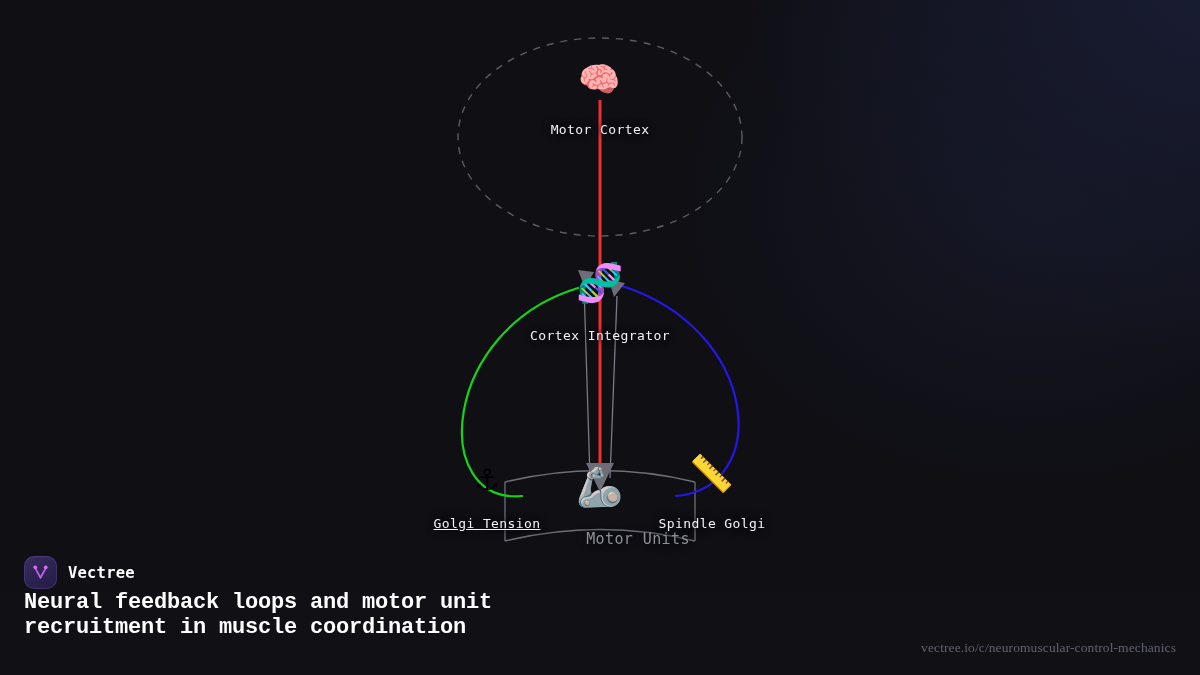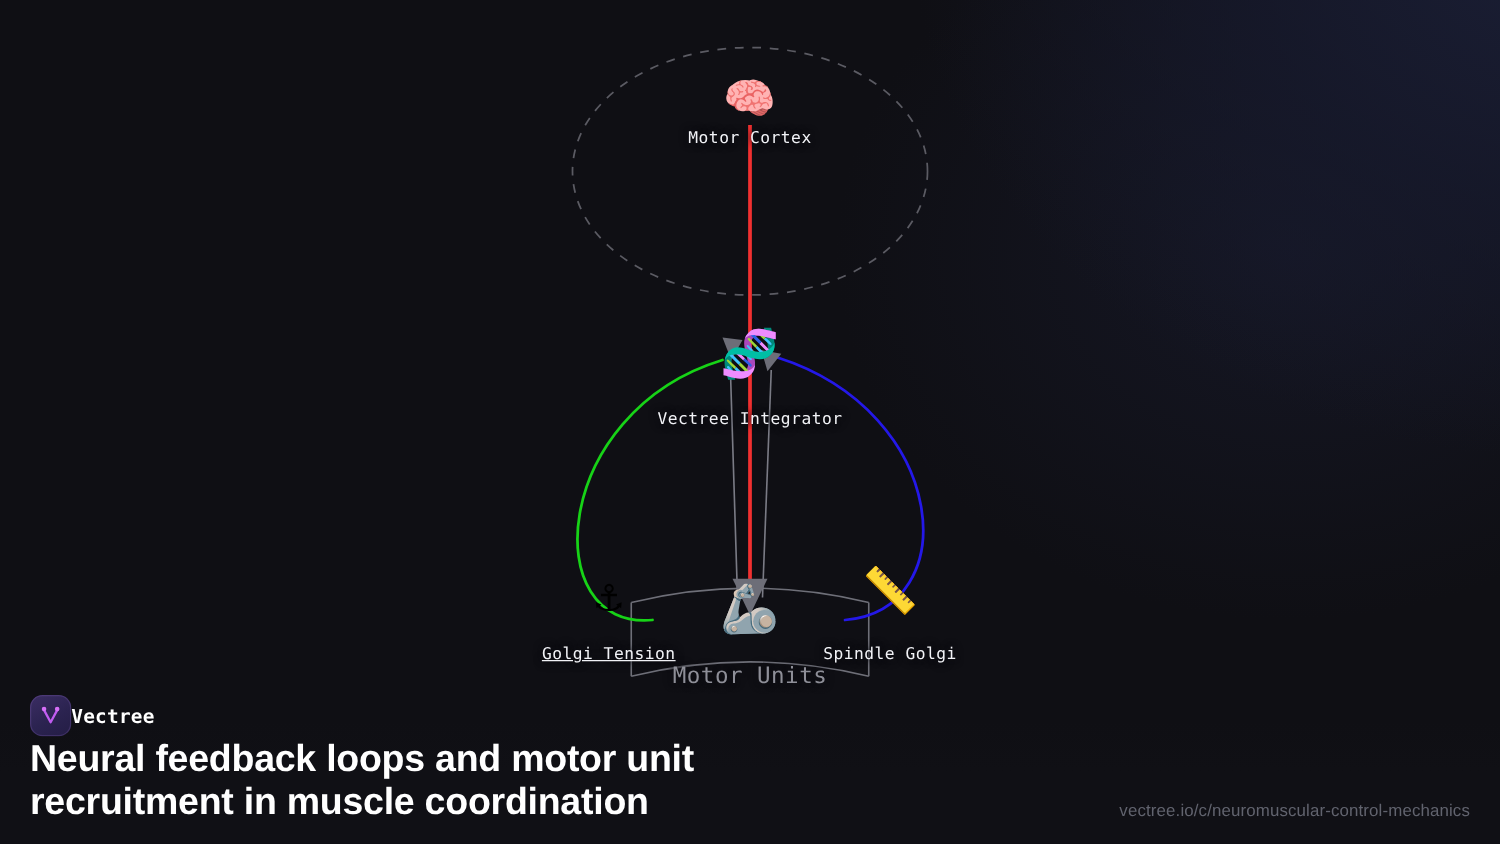--- a/index.html
+++ b/index.html
@@ -31,21 +31,21 @@
     position: absolute;
     font-family: "DejaVu Sans Mono", "Liberation Mono", monospace;
     font-size: 13px;
     letter-spacing: 0.4px;
     white-space: nowrap;
     transform: translateX(-50%);
     text-align: center;
     color: #f2f3f7;
     text-shadow: 0 0 4px #0f0f14, 0 0 8px #0f0f14;
   }
-  .node-label.dim { color: #8e8f98; font-size: 18px; }
+  .node-label.dim { color: #8e8f98; font-size: 15px; margin-left: 38px; }
 
   .node-icon {
     position: absolute;
     transform: translate(-50%, -50%);
     line-height: 1;
     text-align: center;
     user-select: none;
   }
 
   
@@ -56,20 +56,21 @@
     width: 1200px;
     height: 127px;
     background: linear-gradient(to bottom, rgba(15,15,20,0.0) 0%, rgba(15,15,20,0.92) 22%, #101015 55%, #101015 100%);
   }
   #brand-row {
     position: absolute;
     left: 24px;
     top: 8px;
     display: flex;
     align-items: center;
+    gap: 11px;
   }
   #brand-logo {
     width: 33px;
     height: 33px;
     border-radius: 10px;
     background: linear-gradient(150deg, #3b2d63 0%, #2b2350 55%, #241d45 100%);
     display: flex;
     align-items: center;
     justify-content: center;
     box-shadow: inset 0 0 0 1px rgba(160,120,220,0.20);
@@ -79,33 +80,33 @@
     font-size: 15.5px;
     font-weight: bold;
     color: #ffffff;
     letter-spacing: 0.2px;
   }
   #headline {
     position: absolute;
     left: 24px;
     top: 43px;
     width: 800px;
-    font-family: Liberation Sans, sans-serif;
-    font-size: 30px;
+    font-family: Liberation Mono, monospace;
+    font-size: 22px;
     font-weight: bold;
     line-height: 1.12;
     letter-spacing: -0.2px;
     color: #ffffff;
     white-space: pre-line;
   }
   #url {
     position: absolute;
     right: 24px;
     bottom: 19px;
-    font-family: Liberation Sans, sans-serif;
+    font-family: Liberation Serif, serif;
     font-size: 13.5px;
     color: #61636e;
     letter-spacing: 0.1px;
     margin-top: 20px;
   }
 </style>
 </head>
 <body>
 
 <div id="stage">
@@ -134,22 +135,22 @@
     <polygon points="609,280 625,283 614,297" fill="#6d6e78"></polygon>
     <polygon points="586,463 614,463 600,492" fill="#6d6e78"></polygon>
   </svg>
 
   <div class="node-icon" style="left:600px; top:79px; font-size:34px;">🧠</div>
   <div class="node-icon" style="left:600px; top:283px; font-size:38px;">🧬</div>
   <div class="node-icon" style="left:487px; top:478px; font-size:36px;">⚓</div>
   <div class="node-icon" style="left:600px; top:487px; font-size:38px;">🦾</div>
   <div class="node-icon" style="left:712px; top:474px; font-size:36px;">📏</div>
 
-  <div class="node-label" style="left:600px; top:103px;">Motor Cortex</div>
-  <div class="node-label" style="left:600px; top:328px;">Vectree Integrator</div>
+  <div class="node-label" style="left:600px; top:122px;">Motor Cortex</div>
+  <div class="node-label" style="left:600px; top:328px;">Cortex Integrator</div>
   <div class="node-label" style="left:487px; top:516px;text-decoration:underline;">Golgi Tension</div>
   <div class="node-label dim" style="left:600px; top:530px;">Motor Units</div>
   <div class="node-label" style="left:712px; top:516px;">Spindle Golgi</div>
 
   <div id="footer">
 
     <div id="brand-row">
       <div id="brand-logo">
         <svg width="21" height="21" viewBox="0 0 24 24">
           <path d="M6 7 L12 18 L18 7" fill="none" stroke="#c05cf0" stroke-width="2.1" stroke-linecap="round" stroke-linejoin="round"></path>

